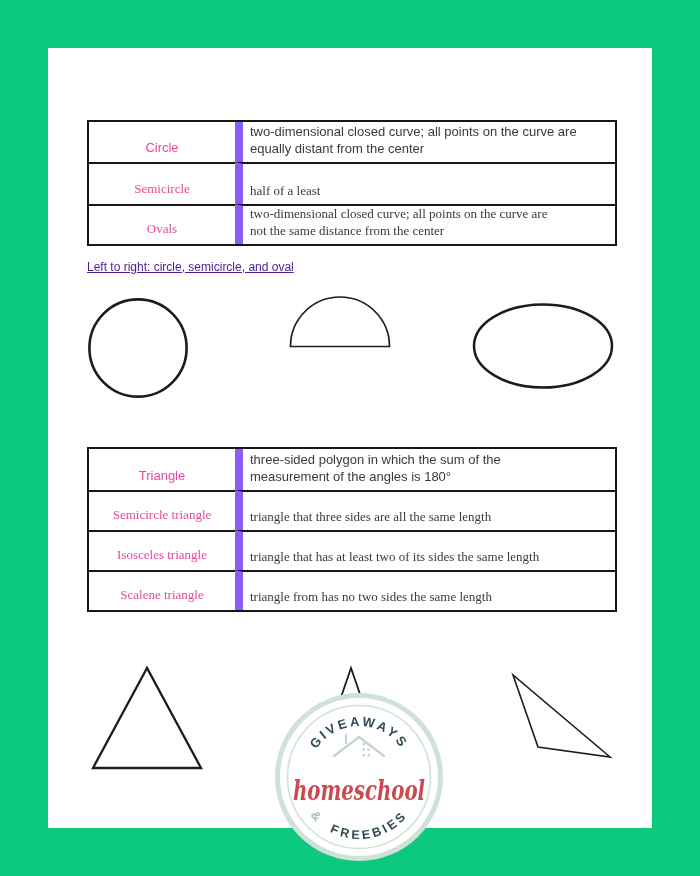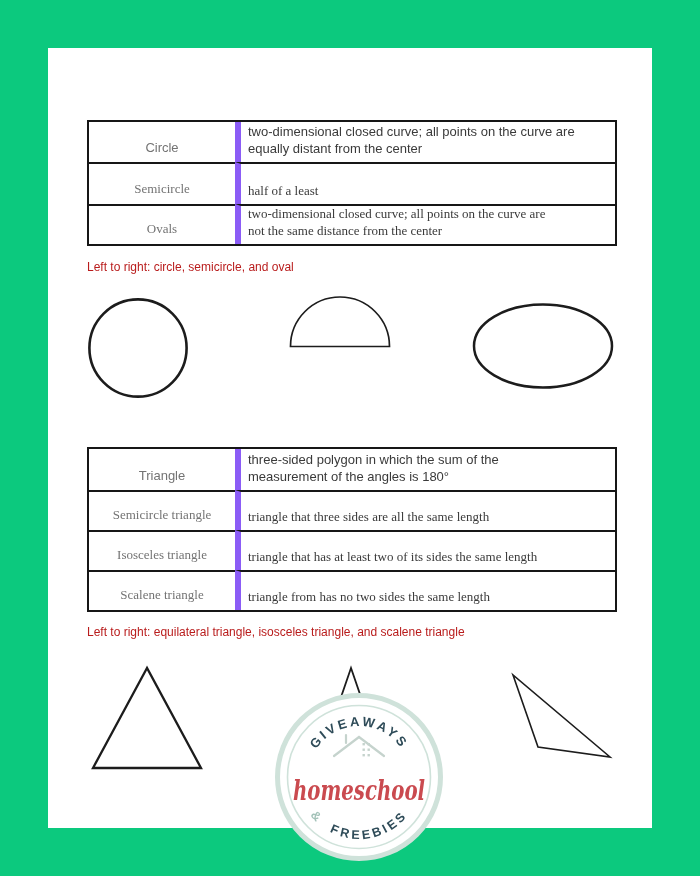--- a/index.html
+++ b/index.html
@@ -23,30 +23,30 @@
     border:2px solid #161616;
     display:grid;grid-template-columns:146px 1fr;
     box-sizing:content-box;background:#fff;
   }
   #table-1{top:72px;grid-template-rows:40px 42px 40px;}
   #table-2{top:399px;grid-template-rows:41px 40px 40px 40px;}
   .trow{display:contents;}
   .trow:not(:first-of-type)>div{border-top:2px solid #161616;font-family:Liberation Serif, serif;}
   .term-cell{
     display:flex;align-items:flex-end;justify-content:center;
-    padding-bottom:7px;font-size:13px;color:#737373;box-sizing:border-box;
+    padding-bottom:7px;font-size:13px;color:#ec4899;box-sizing:border-box;
   }
   .def-cell{
-    border-left:6px solid #8b5cf6;
+    border-left:8px solid #8b5cf6;
     display:flex;align-items:flex-end;
     padding:2px 8px 5px 7px;font-size:13px;line-height:1.32;color:#3a3a3a;
     white-space:pre-line;box-sizing:border-box;
   }
   .caption{
-    position:absolute;left:39px;font-size:12px;color:#b91c1c;
+    position:absolute;left:39px;font-size:12px;color:#4c1d95;text-decoration:underline;
   }
   #caption-1{top:212px;}
   #caption-2{top:577px;}
   .shape{position:absolute;}
   #shape-circle{left:39px;top:249px;}
   #shape-semicircle{left:241px;top:247px;}
   #shape-oval{left:424px;top:255px;}
   #shape-equilateral{left:42px;top:617px;}
   #shape-isosceles{left:254px;top:617px;}
   #shape-scalene{left:461px;top:623px;}
@@ -106,21 +106,20 @@
     <div class="trow">
       <div class="term-cell">Isosceles triangle</div>
       <div class="def-cell">triangle that has at least two of its sides the same length</div>
     </div>
     <div class="trow">
       <div class="term-cell">Scalene triangle</div>
       <div class="def-cell">triangle from has no two sides the same length</div>
     </div>
   </div>
 
-  <div class="caption" id="caption-2">Left to right: equilateral triangle, isosceles triangle, and scalene triangle</div>
 
   <svg class="shape" id="shape-equilateral" width="114" height="106" viewBox="0 0 114 106">
     <polygon points="57,3 3,103 111,103" fill="none" stroke="#1c1c1c" stroke-width="2.3"></polygon>
   </svg>
 
   <svg class="shape" id="shape-isosceles" width="98" height="140" viewBox="0 0 98 140">
     <polygon points="49,3 3,137 95,137" fill="none" stroke="#1c1c1c" stroke-width="1.8"></polygon>
   </svg>
 
   <svg class="shape" id="shape-scalene" width="106" height="90" viewBox="0 0 106 90">

